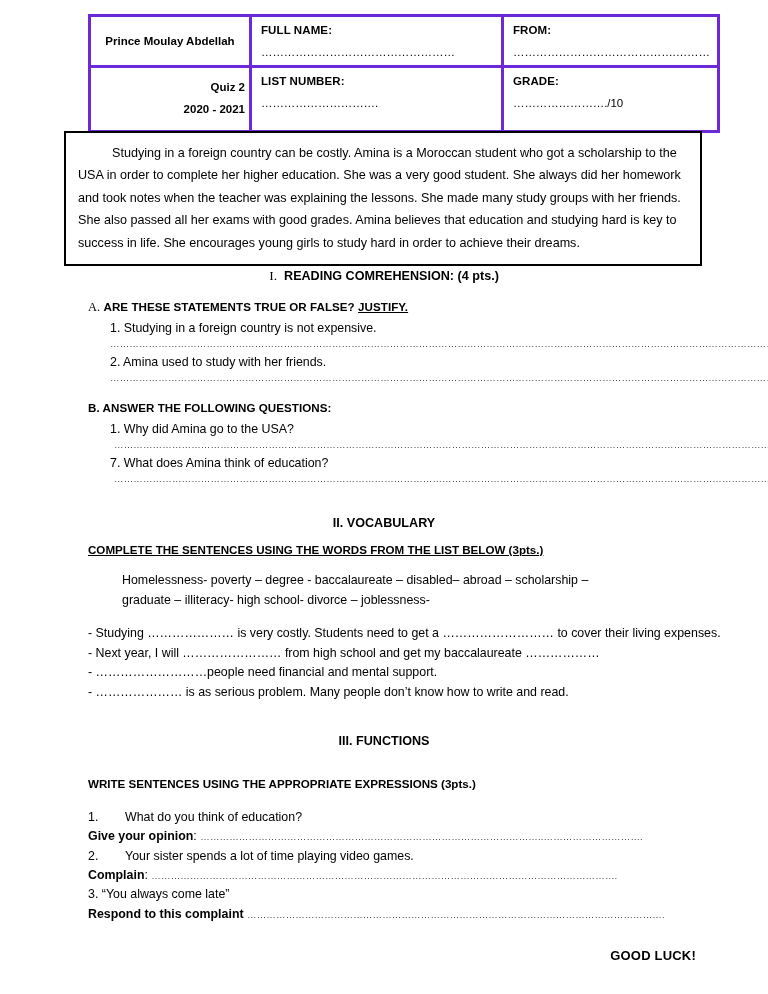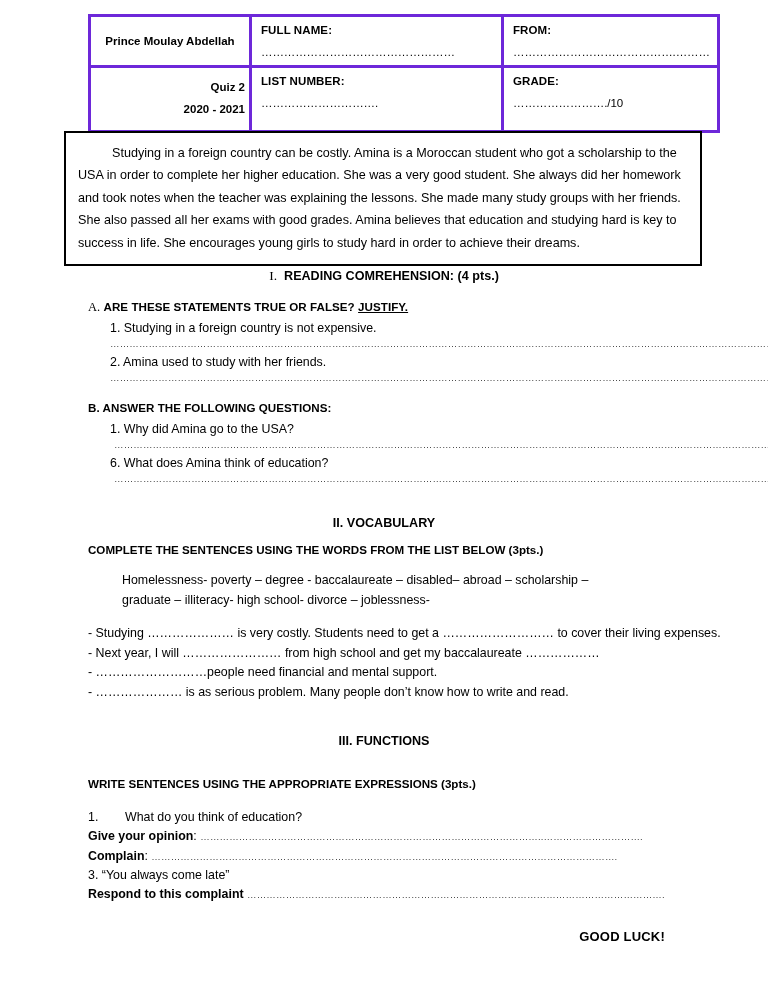--- a/index.html
+++ b/index.html
@@ -149,20 +149,21 @@
     padding-left: 88px;
   }
 
   
   .vocab-title { margin-top: 32px; }
   .vocab-instr {
     margin-top: 13px;
     padding-left: 88px;
     font-weight: bold;
     font-size: 11.6px;
+    text-decoration: underline;
   }
   .wordlist {
     margin-top: 14px;
     padding-left: 122px;
     font-size: 12.4px;
     line-height: 1.62;
     width: 560px;
   }
   .vocab-sentences {
     margin-top: 14px;
@@ -192,21 +193,21 @@
   }
   .leader {
     font-size: 9.5px;
     color: #3a3a3a;
     letter-spacing: 0.15px;
   }
   .func-list div { white-space: nowrap; overflow: hidden; }
 
   .goodluck {
     margin-top: 24px;
-    padding-right: 103px;
+    padding-right: 72px;
     text-align: right;
     font-weight: bold;
     font-size: 13px;
     letter-spacing: 0.2px;
   }
 </style>
 </head>
 <body>
 
 <div class="page">
@@ -264,21 +265,21 @@
     <div class="q-item">2. Amina used to study with her friends.</div>
     <div class="dotline">…………………………………………………………………………………………………………………………………………………………………………………………………………………</div>
 
     <div class="lbl-b-row">
       <span class="bold-lbl">B. ANSWER THE FOLLOWING QUESTIONS:</span>
     </div>
 
     <div class="q-item">1. Why did Amina go to the USA?</div>
     <div class="dotline indent-b">……………………………………………………………………………………………………………………………………………………………………………………………………</div>
 
-    <div class="q-item">6.  What does Amina think of education?</div>
+    <div class="q-item">7.  What does Amina think of education?</div>
     <div class="dotline indent-b">……………………………………………………………………………………………………………………………………………………………………………………………………</div>
 
     <div class="sec-title vocab-title">II. VOCABULARY</div>
 
     <div class="vocab-instr">COMPLETE THE SENTENCES USING THE WORDS FROM THE LIST BELOW (3pts.)</div>
 
     <div class="wordlist">
       <div>Homelessness- poverty – degree - baccalaureate – disabled– abroad – scholarship –</div>
       <div>graduate – illiteracy-  high school- divorce – joblessness-</div>
     </div>
@@ -297,20 +298,23 @@
     <div class="func-list">
       <div>
         <span class="func-num">1.</span><span>What do you think of education?</span>
       </div>
       <div>
         <b>Give your opinion</b><span>:</span>
         <span class="leader">……………………………………………………………………………………………..………………………….</span>
       </div>
 
       <div>
+        <span class="func-num">2.</span><span>Your sister spends a lot of time playing video games.</span>
+      </div>
+      <div>
         <b>Complain</b><span>:</span>
         <span class="leader">……………………………………………………………………………………………………………………………….</span>
       </div>
 
       <div>3. “You always come late”</div>
       <div>
         <b>Respond to this complaint</b>
         <span class="leader">………………………………………………………………………………………………………………….</span>
       </div>
     </div>

